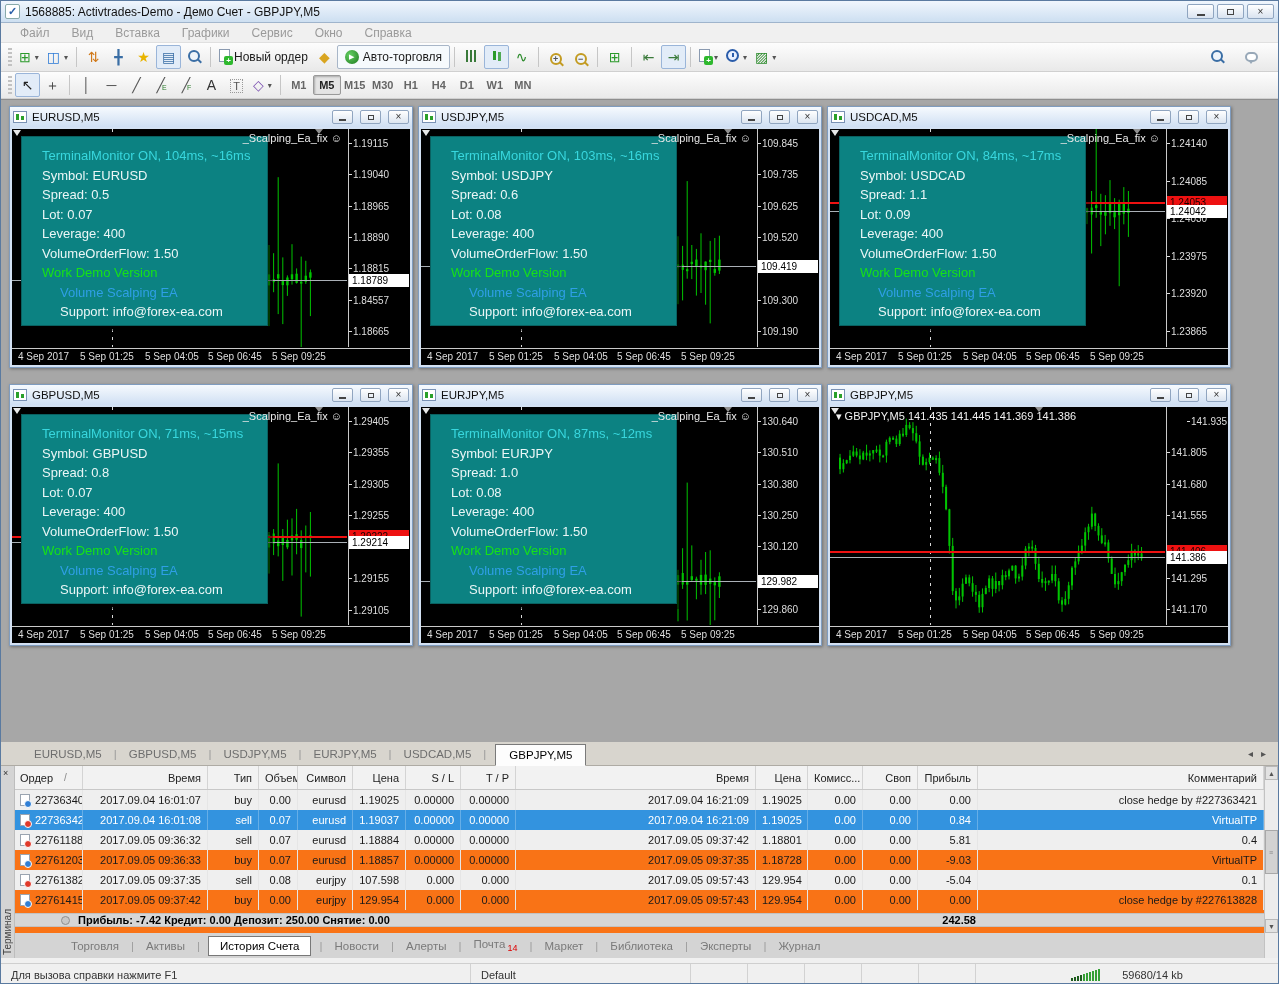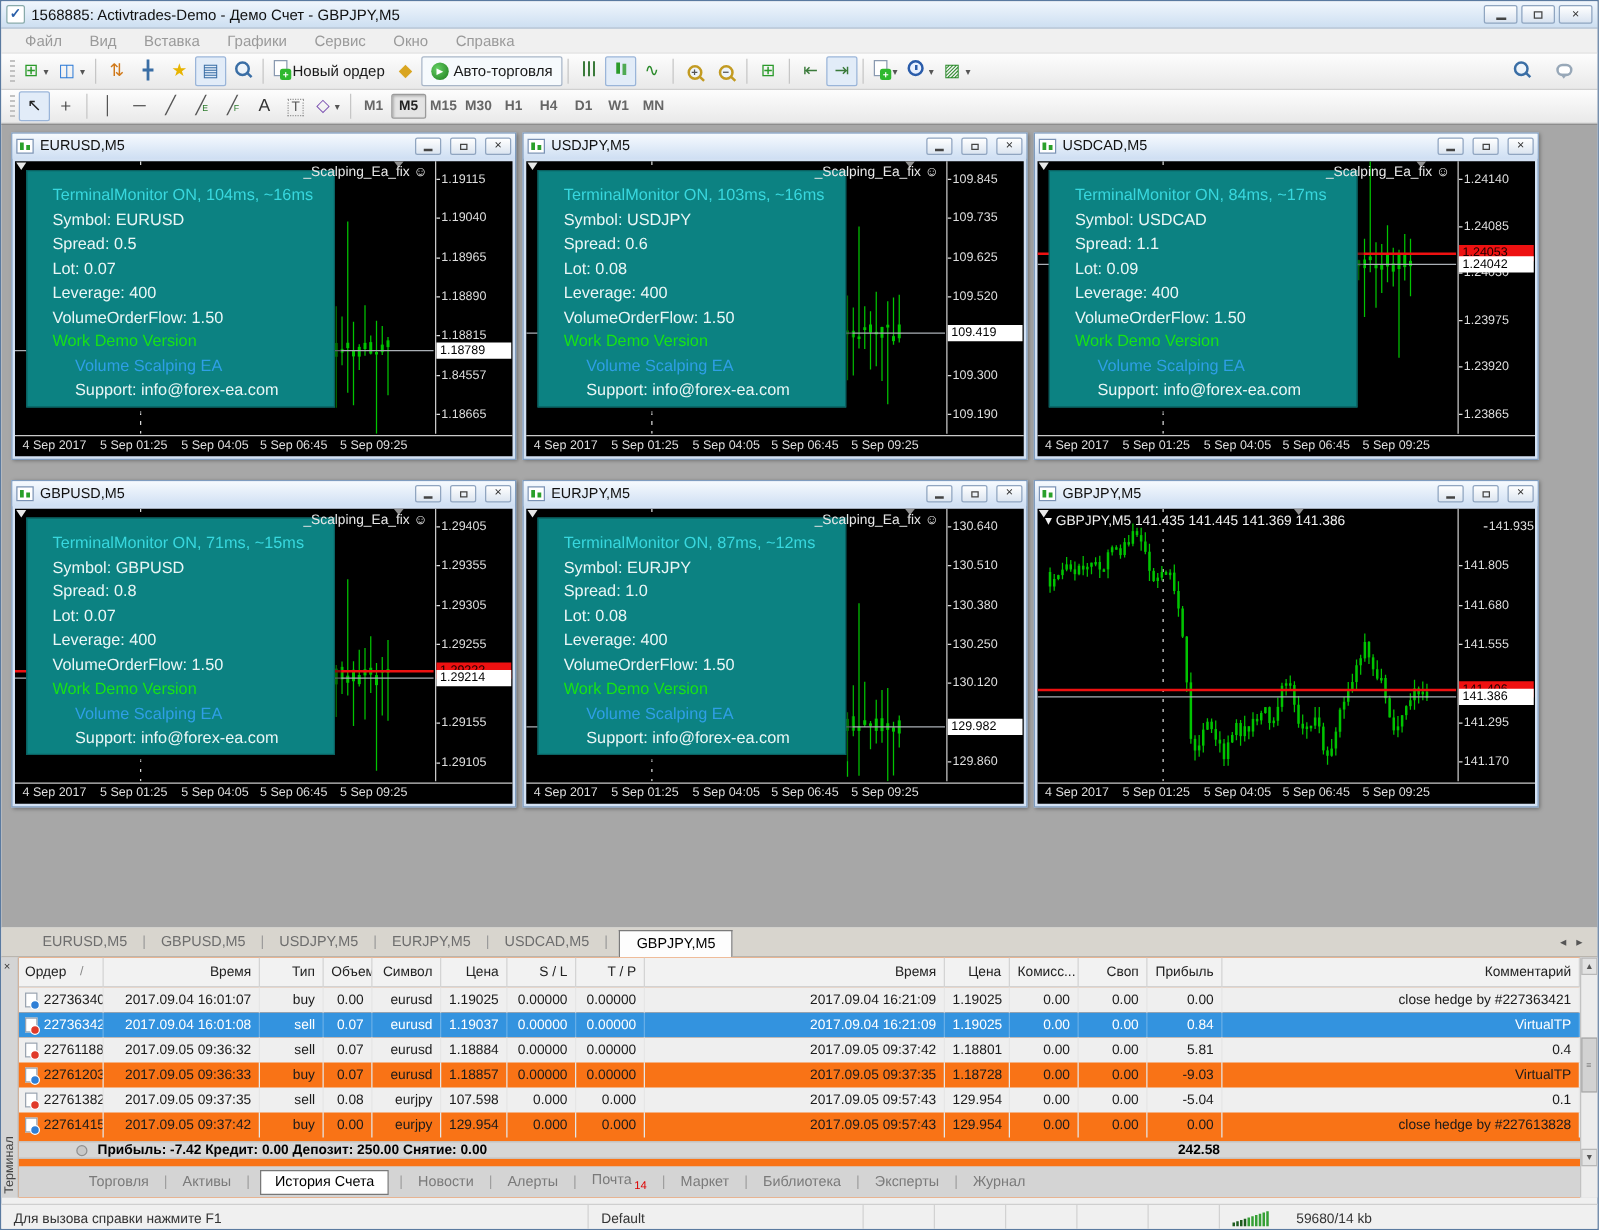--- a/index.html
+++ b/index.html
@@ -116,21 +116,21 @@
   .term-scroll{width:14px;background:#ececec;border-left:1px solid #c2c2c2;position:relative}
   .sbtn{position:absolute;left:0;right:0;height:14px;background:#e2e2e2;border:1px solid #b8b8b8;font-size:7px;color:#555;text-align:center;line-height:13px}
   .sbtn.up{top:0}.sbtn.down{top:153px}
   .sthumb{position:absolute;top:64px;height:44px;left:0;right:0;background:#d2d2d2;border:1px solid #a8a8a8;display:flex;align-items:center;justify-content:center;font-size:7px;color:#888;letter-spacing:1px}
   
   .statusbar{position:absolute;left:0;right:0;top:962px;height:22px;background:#f0f0f0;border-top:1px solid #cfcfcf;display:flex;align-items:stretch;font-size:11px;color:#333}
   .sb-cell{display:flex;align-items:center;padding:0 10px;border-right:1px solid #d2d2d2}
   .sb-help{width:470px}
   .sb-profile{width:220px}
   .sb-empty{width:57px}
-  .sb-traffic{flex:1;justify-content:flex-start;gap:22px;border-right:none}
+  .sb-traffic{flex:1;justify-content:center;gap:22px;border-right:none}
   .traffic-bars{display:flex;align-items:flex-end;gap:1px;height:13px}
   .traffic-bars span{width:2px;background:#2f8f2f}
 </style>
 </head>
 <body>
 
 <div id="app">
   <div class="titlebar">
     <span class="app-icon">✓</span>
     <span>1568885: Activtrades-Demo - Демо Счет - GBPJPY,M5</span>

